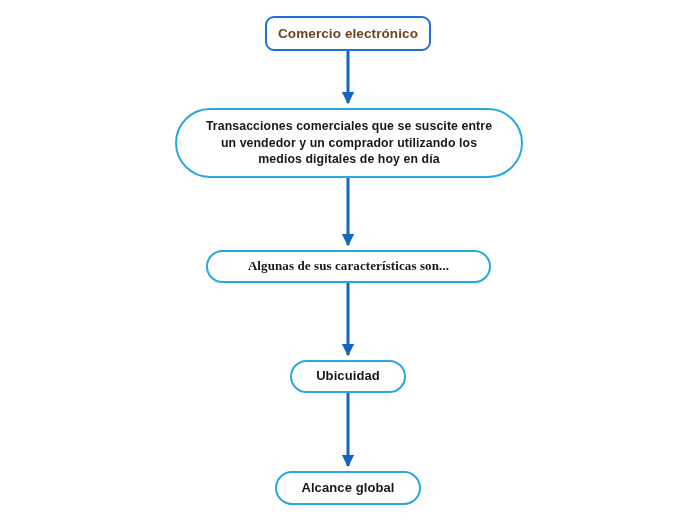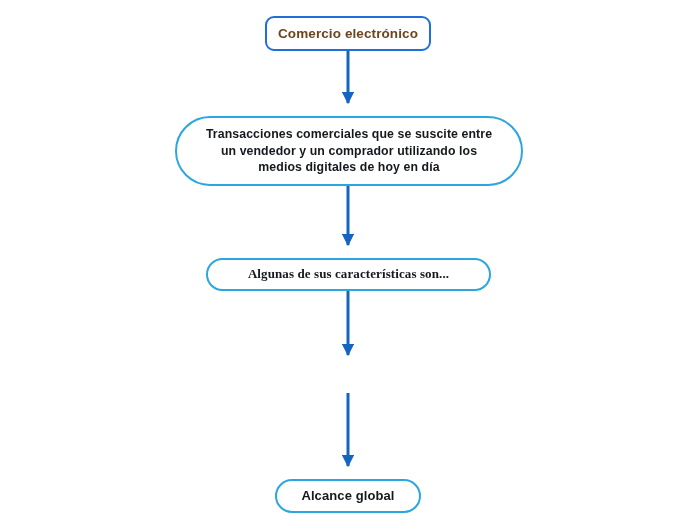--- a/index.html
+++ b/index.html
@@ -52,21 +52,20 @@
   #node-root .node-label {
     color: #6b4520;
     font-size: 13.5px;
     font-weight: bold;
   }
 
   
   .node.pill {
     border: 2px solid #2ba6e0;
     border-radius: 999px;
-    margin-top: 8px;
   }
   .node.pill .node-label {
     color: #15181c;
     font-size: 12.5px;
     font-weight: bold;
   }
 
   #node-definition {
     left: 175px;
     top: 108px;
@@ -157,18 +156,21 @@
   <div class="node pill" id="node-definition">
     <span class="node-label">Transacciones comerciales que se suscite entre
 un vendedor y un comprador utilizando los
 medios digitales de hoy en día</span>
   </div>
 
   <div class="node pill" id="node-features">
     <span class="node-label">Algunas de sus características son...</span>
   </div>
 
+  <div class="node pill" id="node-ubiquity">
+    <span class="node-label">Ubicuidad</span>
+  </div>
 
   <div class="node pill" id="node-global-reach">
     <span class="node-label">Alcance global</span>
   </div>
 
 </div>
 
 </body></html>

